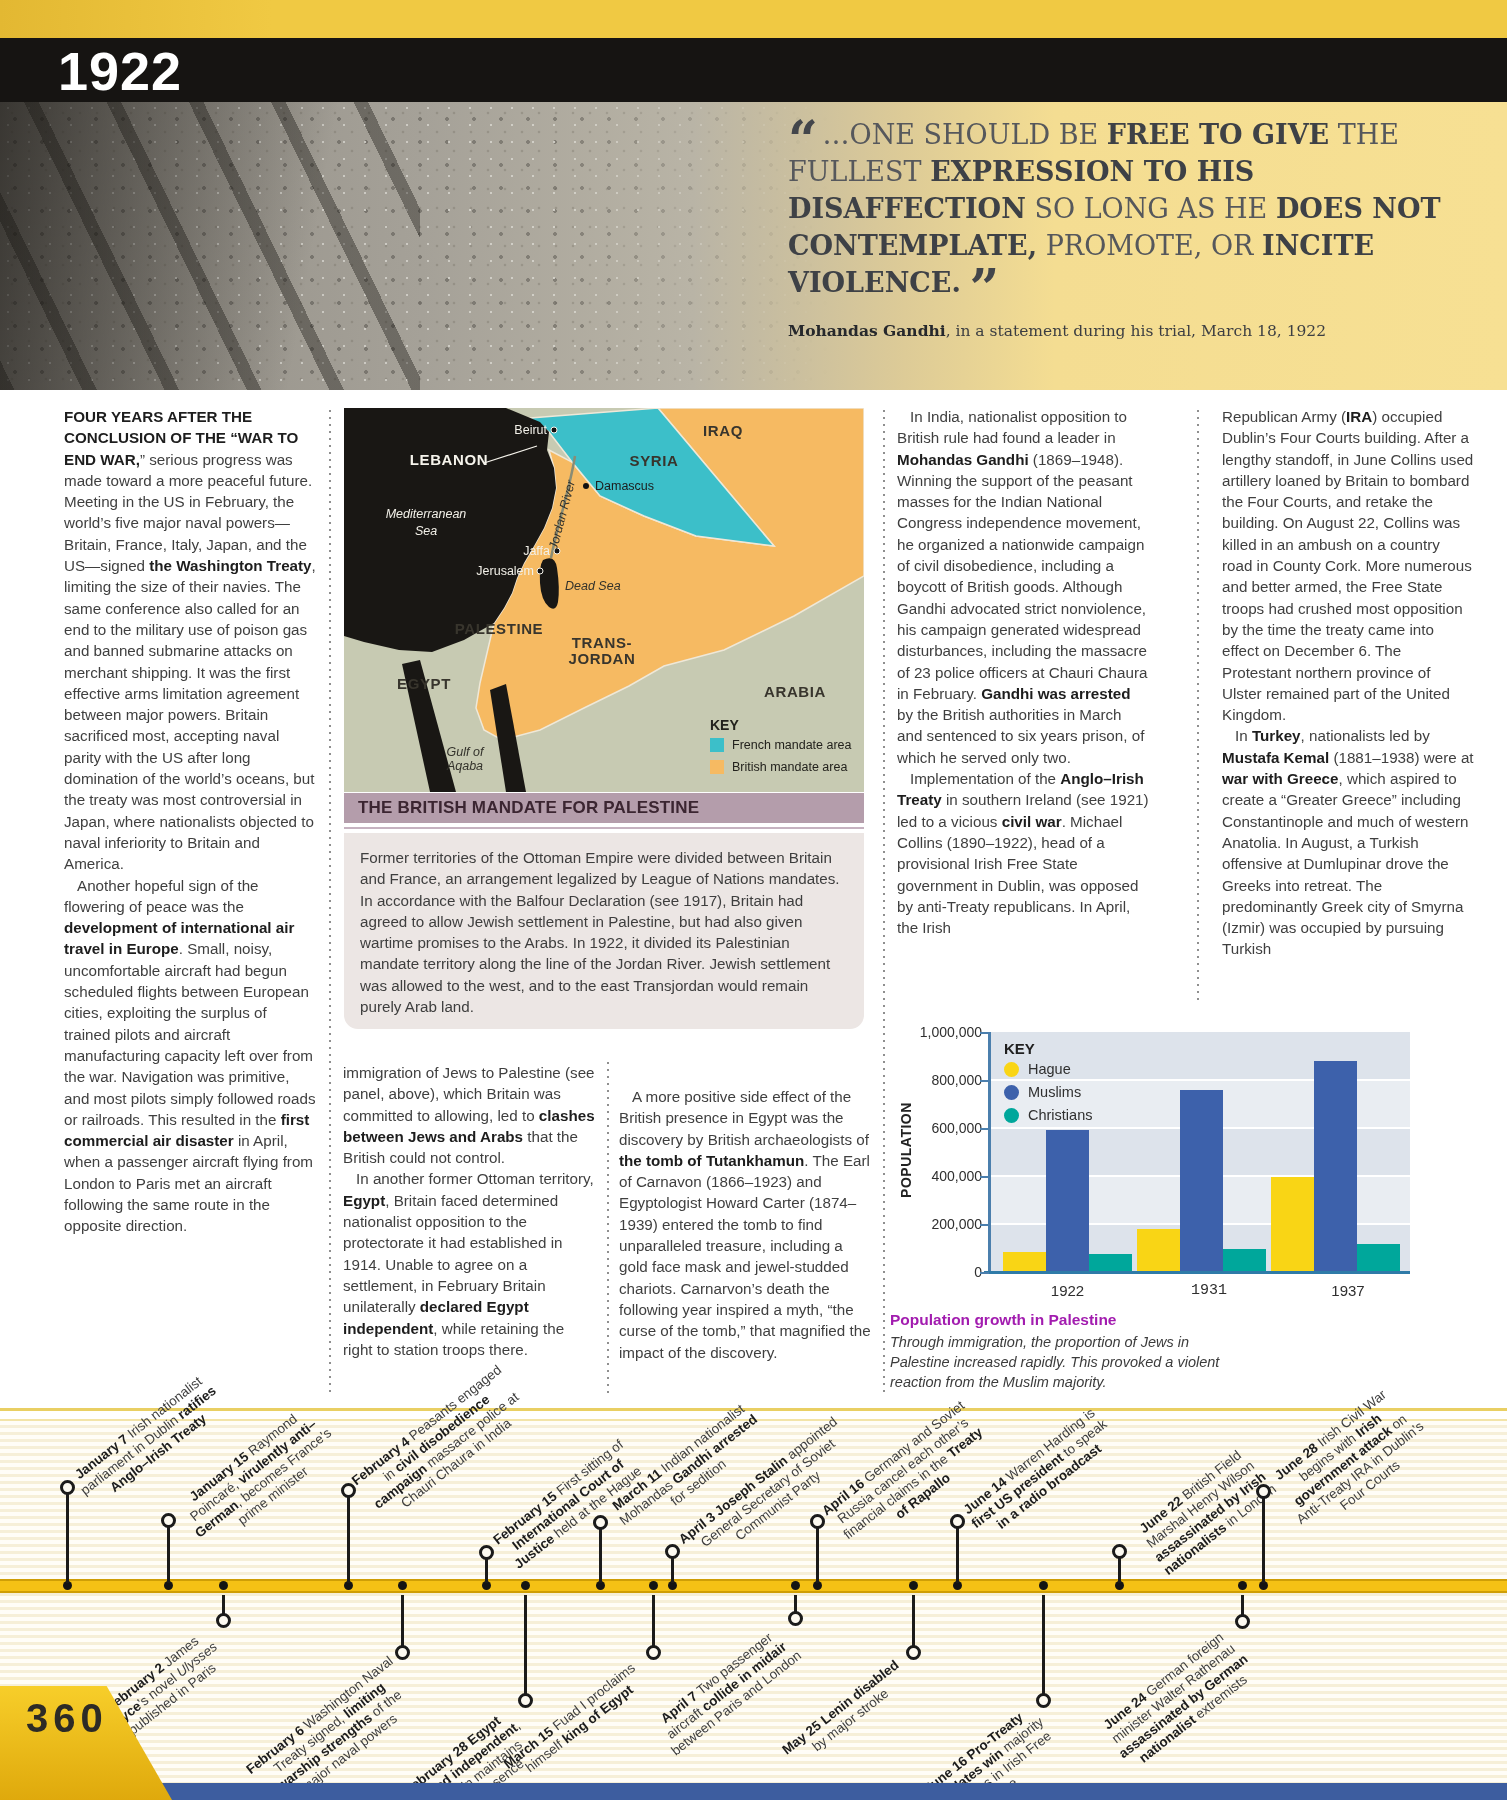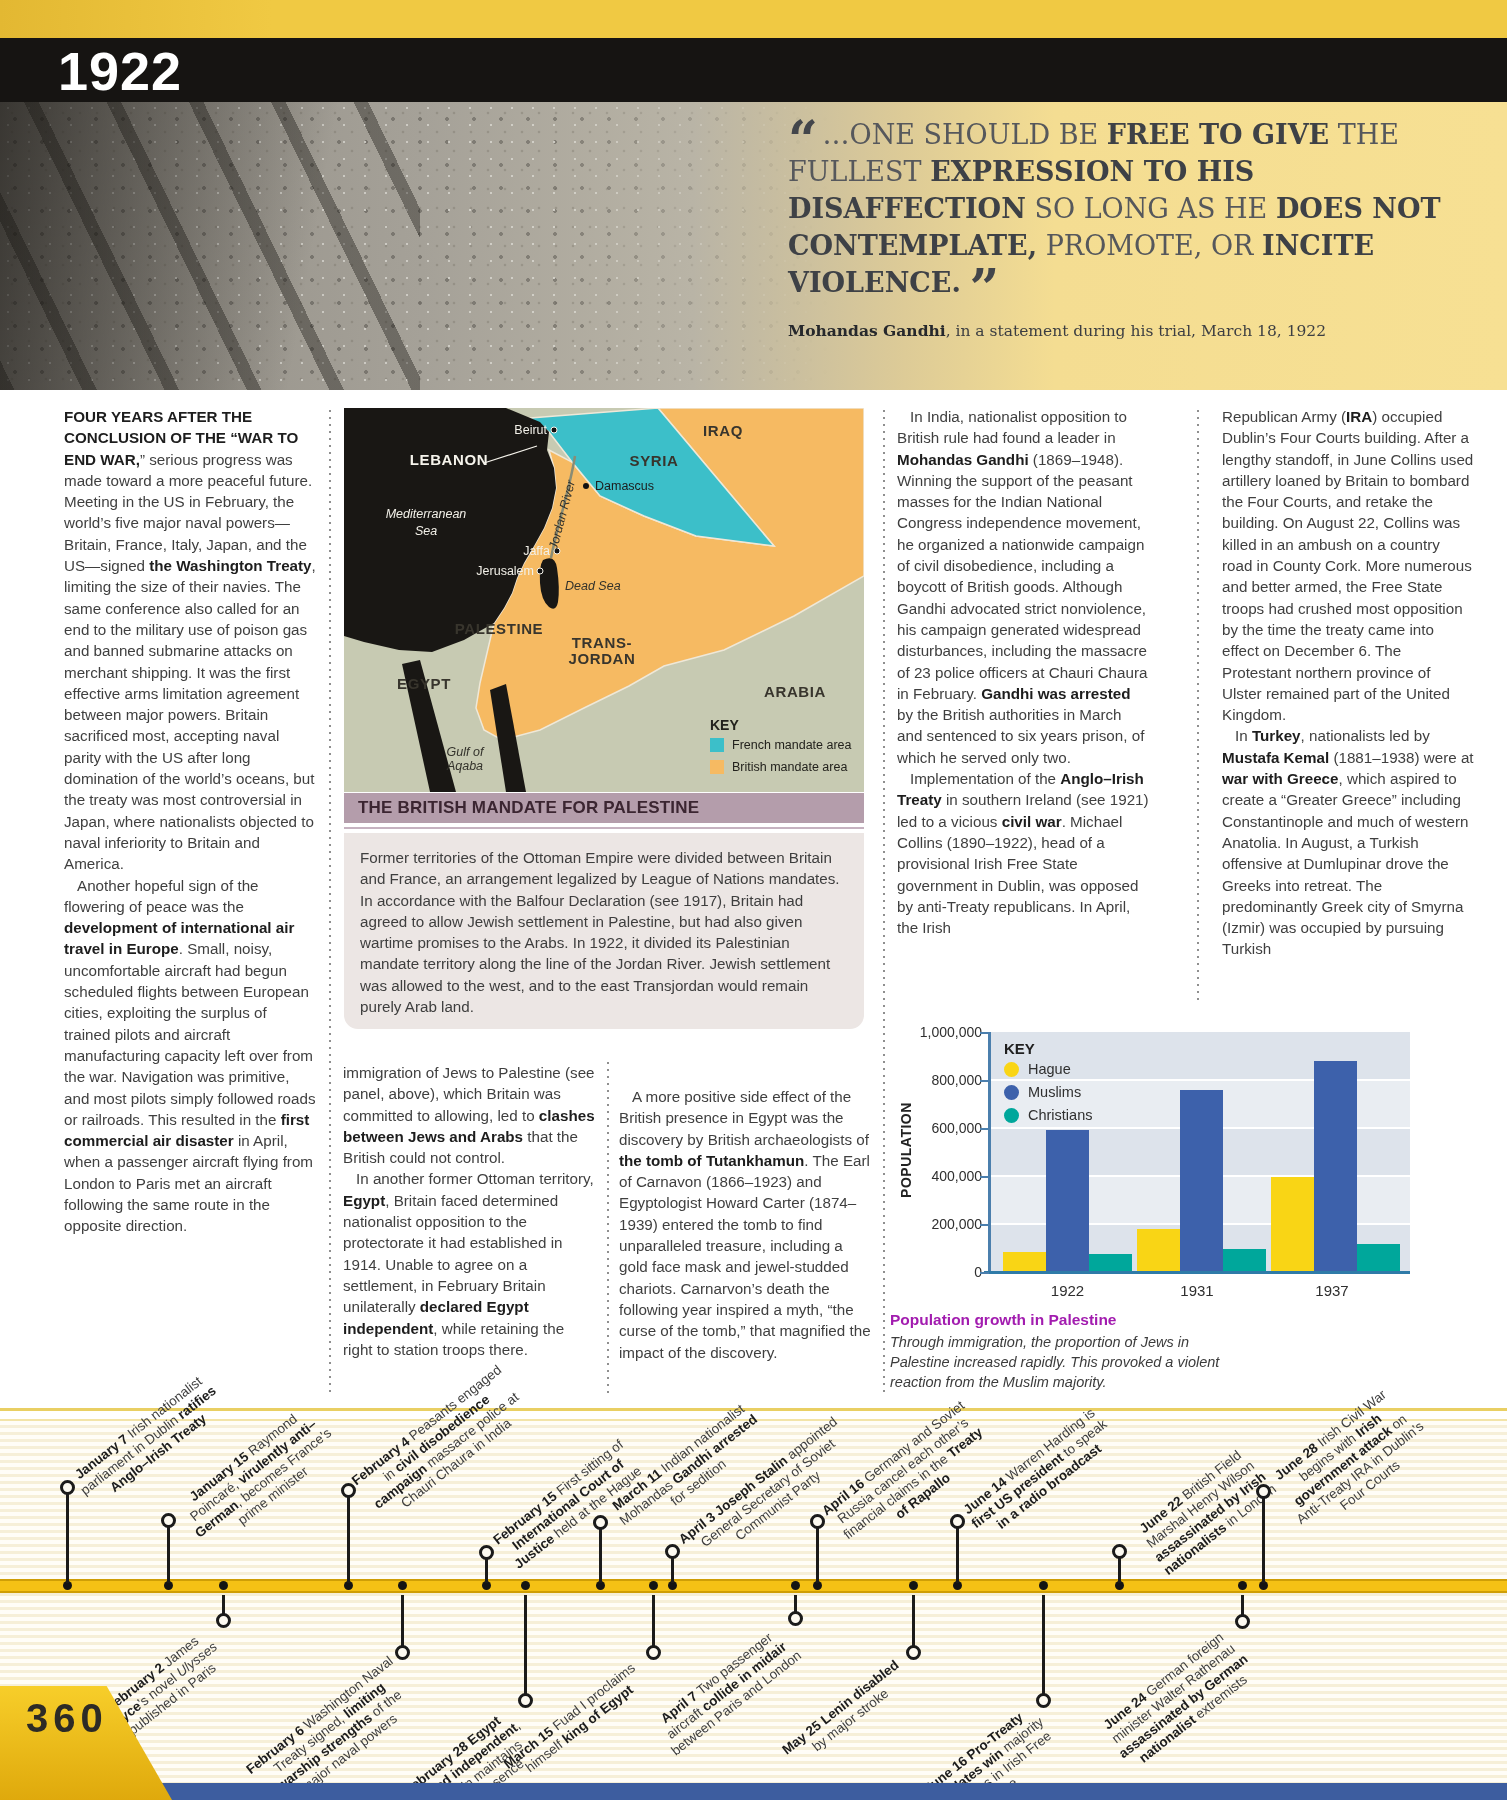--- a/index.html
+++ b/index.html
@@ -241,22 +241,22 @@
       <div class="ydash" style="top: 60px;"></div>
       <div class="ytick" style="top: 100px;">600,000</div>
       <div class="ydash" style="top: 108px;"></div>
       <div class="ytick" style="top: 148px;">400,000</div>
       <div class="ydash" style="top: 156px;"></div>
       <div class="ytick" style="top: 196px;">200,000</div>
       <div class="ydash" style="top: 204px;"></div>
       <div class="ytick" style="top: 244px;">0</div>
       <div class="ydash" style="top: 252px;"></div>
       <div class="xlab" style="left: 144.5px;">1922</div>
-      <div class="xlab" style="left: 274px;">1931</div>
-      <div class="xlab" style="left: 409px;">1937</div>
+      <div class="xlab" style="left: 286px; font-family: Liberation Mono, monospace;">1931</div>
+      <div class="xlab" style="left: 425px;">1937</div>
     </section>
   <figcaption id="chart-cap">
     <span class="t">Population growth in Palestine</span>
     <span class="n">Through immigration, the proportion of Jews in Palestine increased rapidly. This provoked a violent reaction from the Muslim majority.</span>
   </figcaption>
 
   <div id="tl-divider1"></div>
   <div id="tl-divider2"></div>
   <div id="timeline">
     <div id="tl-bar"></div>

